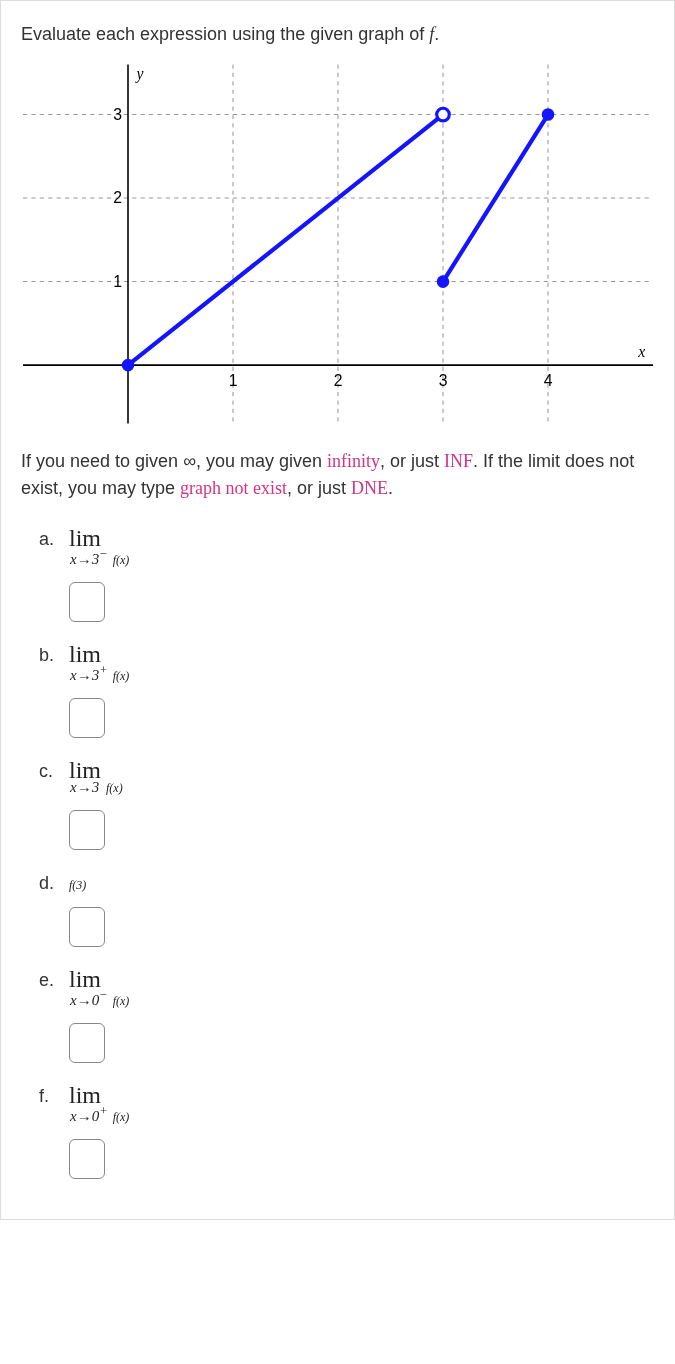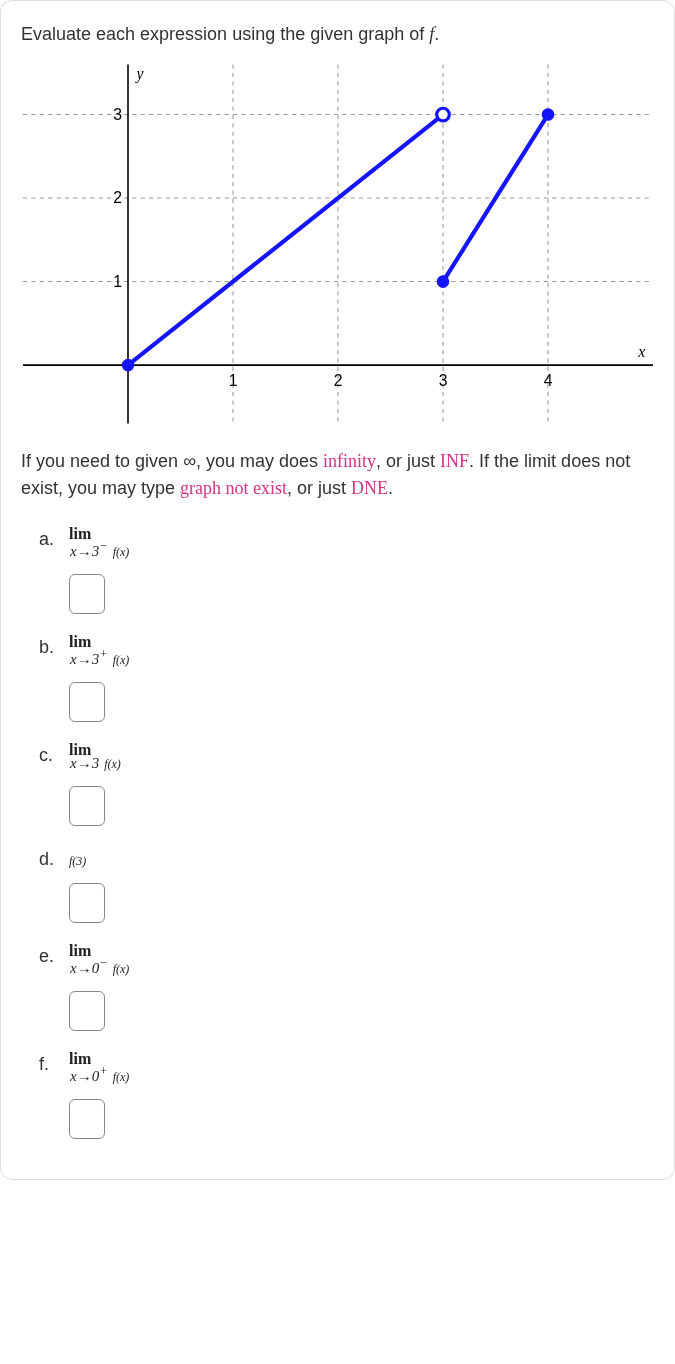--- a/index.html
+++ b/index.html
@@ -7,21 +7,21 @@
     margin: 0;
     padding: 0;
     font-family: Arial, Helvetica, sans-serif;
     background: #fff;
     color: #222;
     font-size: 18px;
     line-height: 1.5;
   }
   .container {
     border: 1px solid #ddd;
-    border-radius: 12px;
+    border-radius: 0;
     padding: 20px;
     width: 675px;
   }
   .prompt {
     margin-bottom: 16px;
     color: #333;
   }
   .math-i { font-family: Georgia, "Times New Roman", serif; font-style: italic; }
   .graph {
     display: block;
@@ -49,21 +49,21 @@
   .q-letter {
     min-width: 22px;
     color: #333;
   }
   .limit {
     display: inline-block;
     font-family: Georgia, "Times New Roman", serif;
     font-style: normal;
     line-height: 1;
   }
-  .limit .top { display: block; font-size: 16px; font-weight: bold; }
+  .limit .top { display: block; font-size: 24px; }
   .limit .bot { display: block; font-size: 15px; margin-top: -2px; padding-left: 1px; font-style: italic; }
   .fx { font-family: Georgia, "Times New Roman", serif; font-style: italic; font-size: 12px; }
   .ans-input {
     width: 36px;
     height: 40px;
     border: 1.5px solid #888;
     border-radius: 6px;
     margin-left: 30px;
     font-size: 16px;
     text-align: center;
@@ -100,21 +100,21 @@
       <text x="86" y="52.72093023255809" font-size="15" fill="#000" font-family="Arial">3</text>
       <line x1="100" y1="286.3255813953488" x2="400" y2="47.72093023255809" stroke="#1414ff" stroke-width="4" stroke-linecap="round"></line>
       <circle cx="100" cy="286.3255813953488" r="6" fill="#1414ff"></circle>
       <circle cx="400" cy="47.72093023255809" r="6" fill="#fff" stroke="#1414ff" stroke-width="3"></circle>
       <line x1="400" y1="206.79069767441862" x2="500" y2="47.72093023255809" stroke="#1414ff" stroke-width="4" stroke-linecap="round"></line>
       <circle cx="400" cy="206.79069767441862" r="6" fill="#1414ff"></circle>
       <circle cx="500" cy="47.72093023255809" r="6" fill="#1414ff"></circle>
     </svg>
 
   <div class="instr">
-    <span>If you need to given </span><span>∞</span><span>, you may does </span><span class="code-red">infinity</span><span>, or just </span><span class="code-red">INF</span><span>. If the limit does not exist, you may type </span><span class="code-red">graph not exist</span><span>, or just </span><span class="code-red">DNE</span><span>.</span>
+    <span>If you need to given </span><span>∞</span><span>, you may given </span><span class="code-red">infinity</span><span>, or just </span><span class="code-red">INF</span><span>. If the limit does not exist, you may type </span><span class="code-red">graph not exist</span><span>, or just </span><span class="code-red">DNE</span><span>.</span>
   </div>
 
   <ol class="q-list">
       <li class="q-item"><div class="q-label-row">
           <span class="q-letter">a.</span>
           <span><span class="limit"><span class="top">lim</span><span class="bot">x→3<sup>−</sup></span></span> <span class="fx">f(x)</span></span>
         </div><input type="text" class="ans-input" style=""></li>
       <li class="q-item"><div class="q-label-row">
           <span class="q-letter">b.</span>
           <span><span class="limit"><span class="top">lim</span><span class="bot">x→3<sup>+</sup></span></span> <span class="fx">f(x)</span></span>

